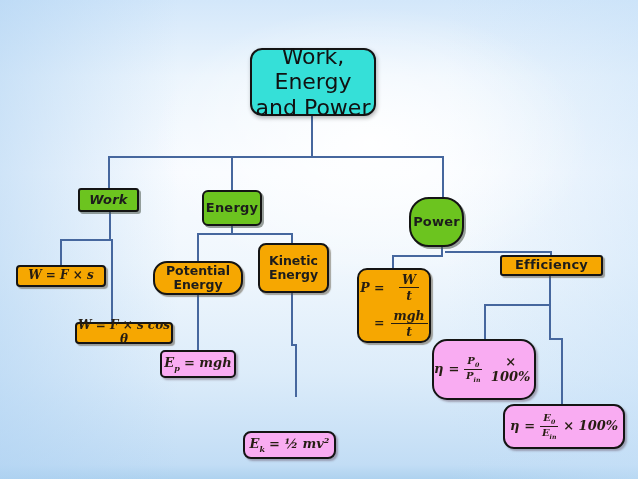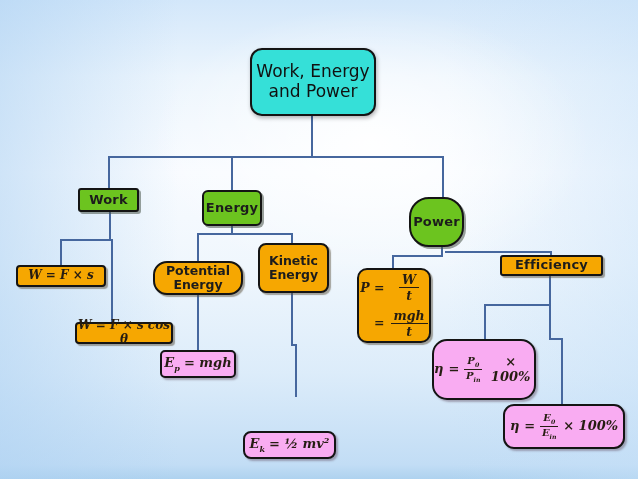--- a/index.html
+++ b/index.html
@@ -15,21 +15,21 @@
   .node{
     position:absolute;z-index:2;box-sizing:border-box;
     border:2px solid #141414;
     display:flex;align-items:center;justify-content:center;text-align:center;
     color:#1c1c1c;line-height:1.15;
   }
   .teal{background:#35e0d8;box-shadow:1px 2px 4px rgba(0,0,0,.30);}
   .green{background:#6cc41f;box-shadow:2px 2px 0 rgba(75,85,75,.55);}
   .orange{background:#f6a701;box-shadow:2px 2px 1px rgba(90,80,60,.5);}
   .pink{background:#f9acf2;box-shadow:2px 2px 2px rgba(100,80,100,.45);}
-  .title{font-size:17px;font-weight:400;color:#111;}
+  .title{font-size:22px;font-weight:400;color:#111;}
   .lbl{font-weight:700;font-size:13px;letter-spacing:.2px;}
   .lbl2{font-weight:700;font-size:12.5px;}
   .frm{font-family:"DejaVu Serif", serif;font-style:italic;font-weight:700;color:#261d12;}
   .frm .rhs{margin-left:4px;}
   sub{font-size:.62em;}
   sup{font-size:.62em;}
   .frac{display:inline-flex;flex-direction:column;align-items:center;vertical-align:middle;line-height:1.05;}
   .frac .num{border-bottom:1.6px solid #261d12;padding:0 3px 1px 3px;}
   .frac .den{padding-top:1px;}
   .pgrid{display:grid;grid-template-columns:auto auto;column-gap:6px;row-gap:6px;align-items:center;font-size:12.5px;}
@@ -76,21 +76,21 @@
   <div class="ln" style="left:549px;top:338px;width:14px;height:2px"></div>
   <div class="ln" style="left:561px;top:338px;width:2px;height:68px"></div>
 
   <div class="node teal title" style="left:250px;top:48px;width:126px;height:68px;border-radius:12px;">
     <div>
       <div>Work, Energy</div>
       <div>and Power</div>
     </div>
   </div>
 
-  <div class="node green lbl" style="left:78px;top:188px;width:61px;height:24px;border-radius:3px;">
+  <div class="node green lbl" style="left:78px;top:188px;width:61px;height:24px;border-radius:3px;font-style:italic;">
     <span>Work</span>
   </div>
   <div class="node green lbl" style="left:202px;top:190px;width:60px;height:36px;border-radius:6px;">
     <span>Energy</span>
   </div>
   <div class="node green lbl" style="left:409px;top:197px;width:55px;height:50px;border-radius:20px;">
     <span>Power</span>
   </div>
 
   <div class="node orange lbl2" style="left:153px;top:261px;width:90px;height:34px;border-radius:14px;">

